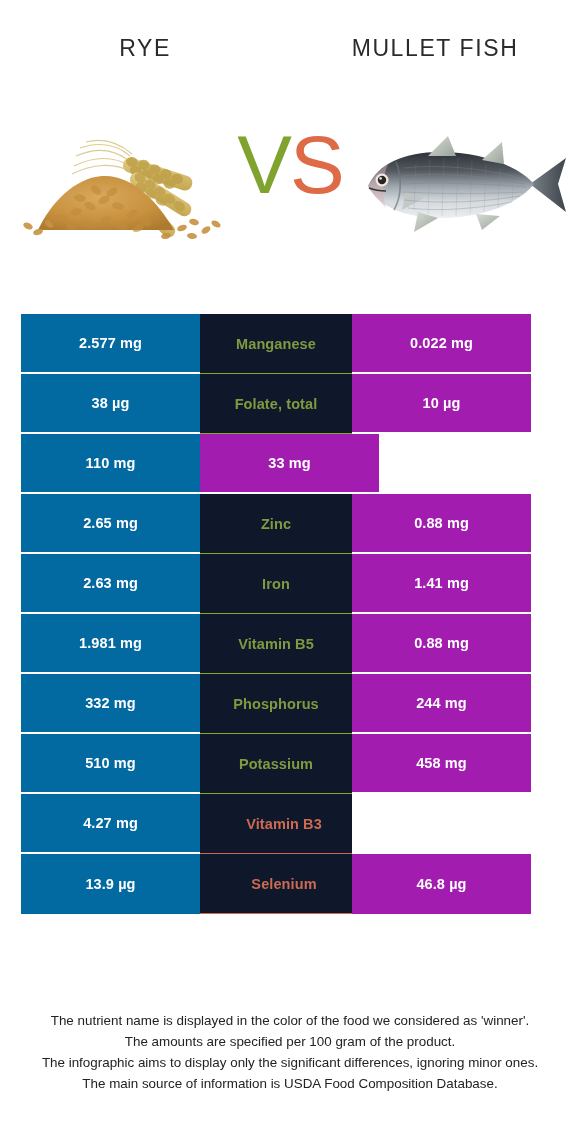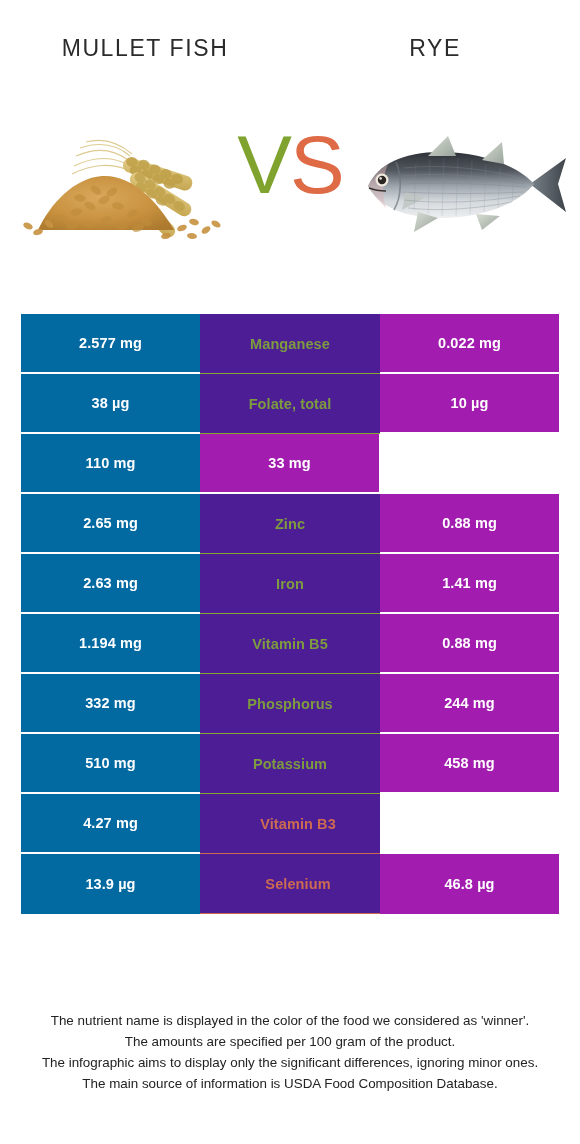--- a/index.html
+++ b/index.html
@@ -99,22 +99,22 @@
     font-weight: 600;
     letter-spacing: 0.1px;
   }
   .cell-left {
     width: 179px;
     background: #0369a1;
     color: #ffffff;
     border-bottom: 2px solid #ffffff;
   }
   .cell-mid {
-    width: 180px;
-    background: #4c1d95;
+    width: 152px;
+    background: #0f172a;
     border-bottom: 1px solid #86A72D;
   }
   .cell-mid.red-sep { border-bottom-color: #CC6B52; padding-left: 16px; }
   .cell-mid .label {
     font-size: 14.5px;
     font-weight: 600;
   }
   .label.green { color: #7D9B3F; }
   .label.red   { color: #CC6B52; }
   .cell-right {
@@ -140,24 +140,24 @@
     padding: 0 22px;
     margin-top: 44px;
   }
   .footnote p { margin: 0; }
 </style>
 </head>
 <body>
 
 <div class="titles">
   <div class="title-cell">
-    <span class="title-text">MULLET FISH</span>
+    <span class="title-text">RYE</span>
   </div>
   <div class="title-cell">
-    <span class="title-text">RYE</span>
+    <span class="title-text">MULLET FISH</span>
   </div>
 </div>
 
 <div class="hero">
 
   <svg class="hero-left" viewBox="0 0 222 130">
     <defs>
       <radialGradient id="pileG" cx="45%" cy="40%" r="70%">
         <stop offset="0%" stop-color="#D9A85C"></stop>
         <stop offset="60%" stop-color="#C8913F"></stop>
@@ -344,21 +344,21 @@
       <div class="cell cell-right">0.88 mg</div>
     </div>
     <div class="row">
       <div class="cell cell-left">2.63 mg</div>
       <div class="cell cell-mid">
         <span class="label green">Iron</span>
       </div>
       <div class="cell cell-right">1.41 mg</div>
     </div>
     <div class="row">
-      <div class="cell cell-left">1.194 mg</div>
+      <div class="cell cell-left">1.981 mg</div>
       <div class="cell cell-mid">
         <span class="label green">Vitamin B5</span>
       </div>
       <div class="cell cell-right">0.88 mg</div>
     </div>
     <div class="row">
       <div class="cell cell-left">332 mg</div>
       <div class="cell cell-mid">
         <span class="label green">Phosphorus</span>
       </div>

